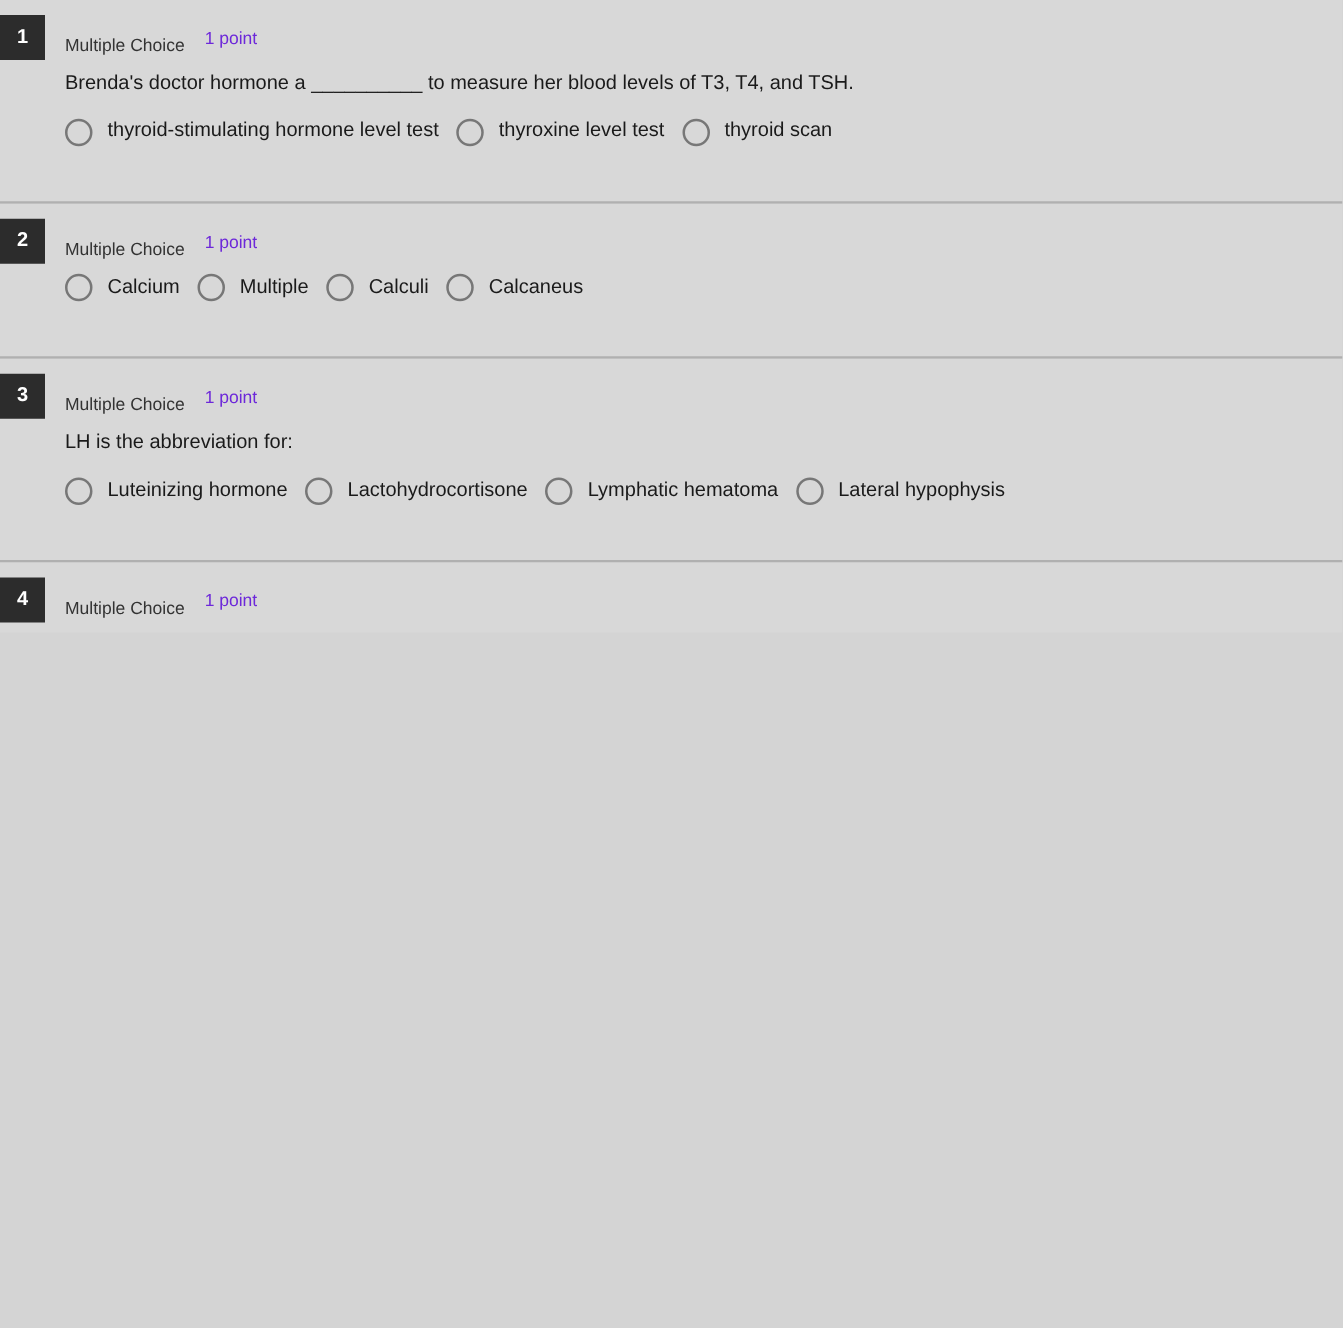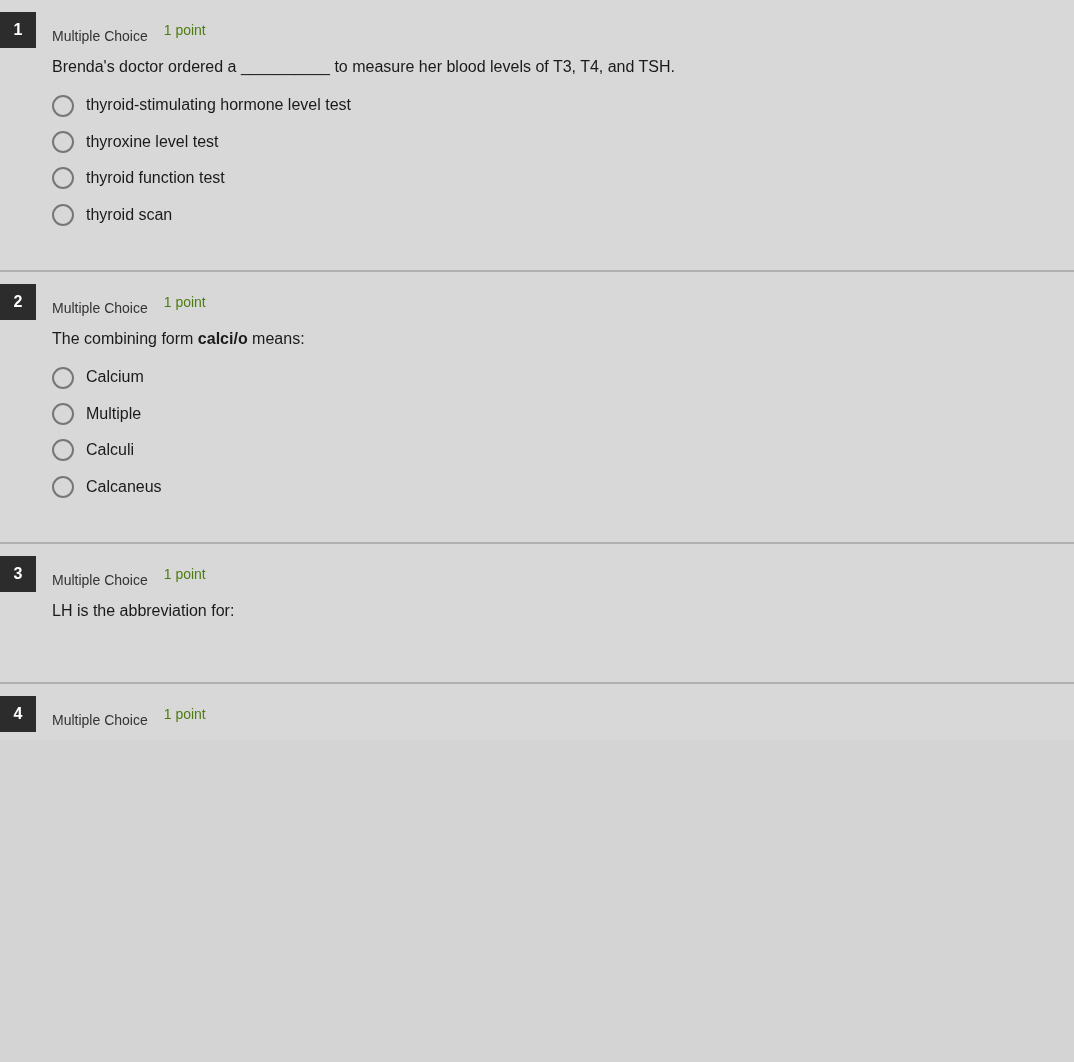--- a/index.html
+++ b/index.html
@@ -55,38 +55,38 @@
 
     .question-type {
       font-size: 14px;
       color: #333;
       font-weight: normal;
       margin-top: 12px;
     }
 
     .question-points {
       font-size: 14px;
-      color: #4d7c0f;
+      color: #6d28d9;
     }
 
     .question-body {
       padding: 0 20px 20px 52px;
     }
 
     .question-text {
       font-size: 16px;
       color: #1a1a1a;
       margin-bottom: 16px;
       line-height: 1.4;
     }
 
     .options-list {
       list-style: none;
       display: flex;
-      flex-direction: column;
+      flex-direction: row;
       gap: 14px;
     }
 
     .option-item {
       display: flex;
       align-items: center;
       gap: 12px;
       cursor: pointer;
     }
 
@@ -116,53 +116,48 @@
 
   <div class="question-block">
     <div class="question-header">
       <div class="question-number">1</div>
       <div class="question-meta">
         <span class="question-type">Multiple Choice</span>
         <span class="question-points">1 point</span>
       </div>
     </div>
     <div class="question-body">
-      <div class="question-text">Brenda's doctor ordered a __________ to measure her blood levels of T3, T4, and TSH.</div>
+      <div class="question-text">Brenda's doctor hormone a __________ to measure her blood levels of T3, T4, and TSH.</div>
       <ul class="options-list">
         <li class="option-item">
           <div class="radio-circle"></div>
           <span class="option-label">thyroid-stimulating hormone level test</span>
         </li>
         <li class="option-item">
           <div class="radio-circle"></div>
           <span class="option-label">thyroxine level test</span>
         </li>
         <li class="option-item">
           <div class="radio-circle"></div>
-          <span class="option-label">thyroid function test</span>
-        </li>
-        <li class="option-item">
-          <div class="radio-circle"></div>
           <span class="option-label">thyroid scan</span>
         </li>
       </ul>
     </div>
     <div class="question-spacer"></div>
   </div>
 
   <div class="question-block">
     <div class="question-header">
       <div class="question-number">2</div>
       <div class="question-meta">
         <span class="question-type">Multiple Choice</span>
         <span class="question-points">1 point</span>
       </div>
     </div>
     <div class="question-body">
-      <div class="question-text">The combining form <strong>calci/o</strong> means:</div>
       <ul class="options-list">
         <li class="option-item">
           <div class="radio-circle"></div>
           <span class="option-label">Calcium</span>
         </li>
         <li class="option-item">
           <div class="radio-circle"></div>
           <span class="option-label">Multiple</span>
         </li>
         <li class="option-item">
@@ -181,20 +176,38 @@
   <div class="question-block">
     <div class="question-header">
       <div class="question-number">3</div>
       <div class="question-meta">
         <span class="question-type">Multiple Choice</span>
         <span class="question-points">1 point</span>
       </div>
     </div>
     <div class="question-body">
       <div class="question-text">LH is the abbreviation for:</div>
+      <ul class="options-list">
+        <li class="option-item">
+          <div class="radio-circle"></div>
+          <span class="option-label">Luteinizing hormone</span>
+        </li>
+        <li class="option-item">
+          <div class="radio-circle"></div>
+          <span class="option-label">Lactohydrocortisone</span>
+        </li>
+        <li class="option-item">
+          <div class="radio-circle"></div>
+          <span class="option-label">Lymphatic hematoma</span>
+        </li>
+        <li class="option-item">
+          <div class="radio-circle"></div>
+          <span class="option-label">Lateral hypophysis</span>
+        </li>
+      </ul>
     </div>
     <div class="question-spacer"></div>
   </div>
 
   <div class="question-block" style="border-bottom: none;">
     <div class="question-header">
       <div class="question-number">4</div>
       <div class="question-meta">
         <span class="question-type">Multiple Choice</span>
         <span class="question-points">1 point</span>

